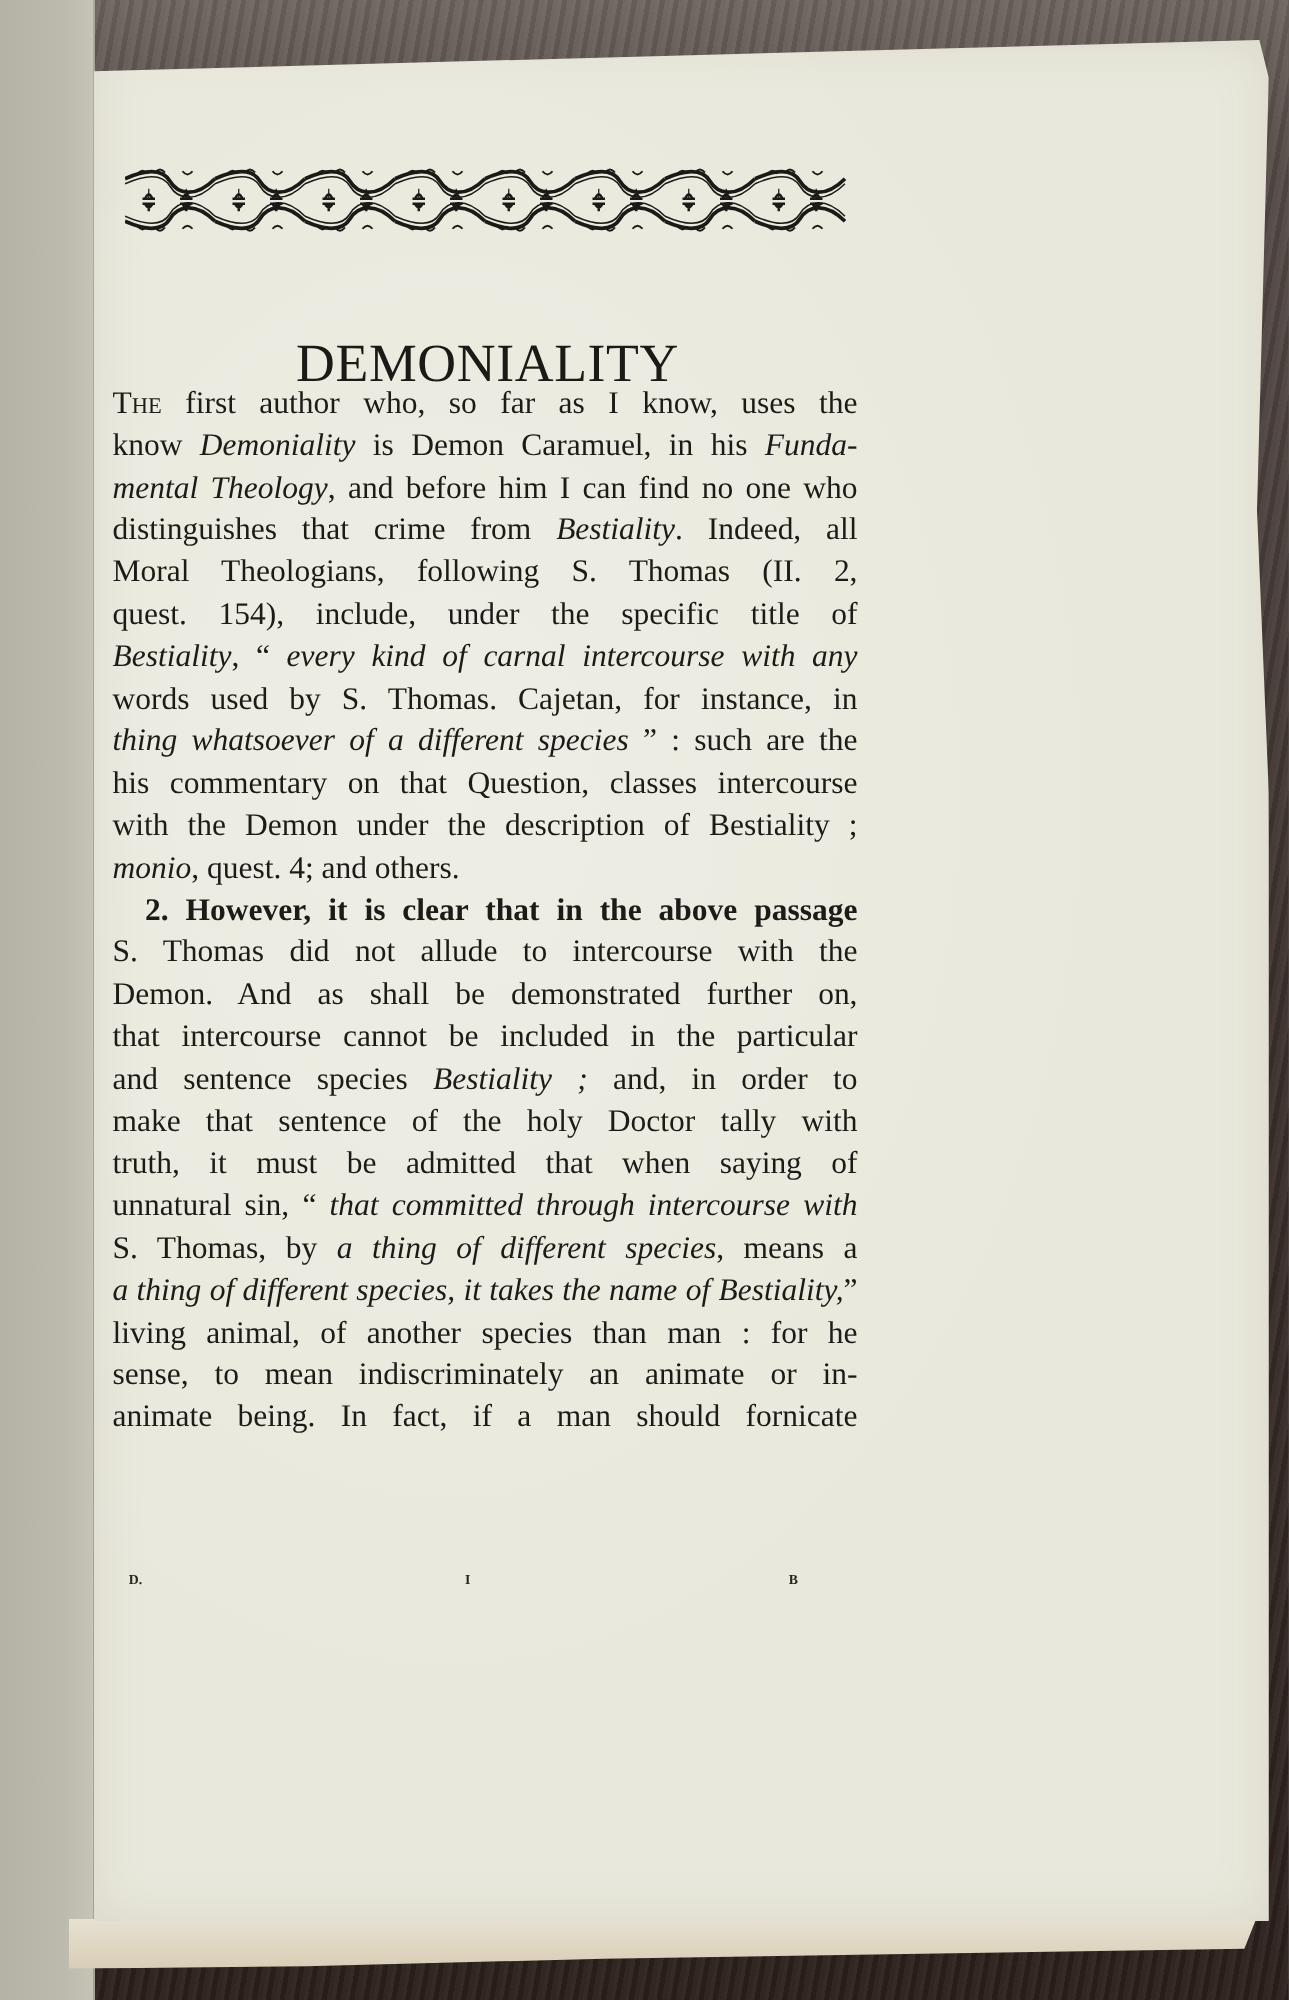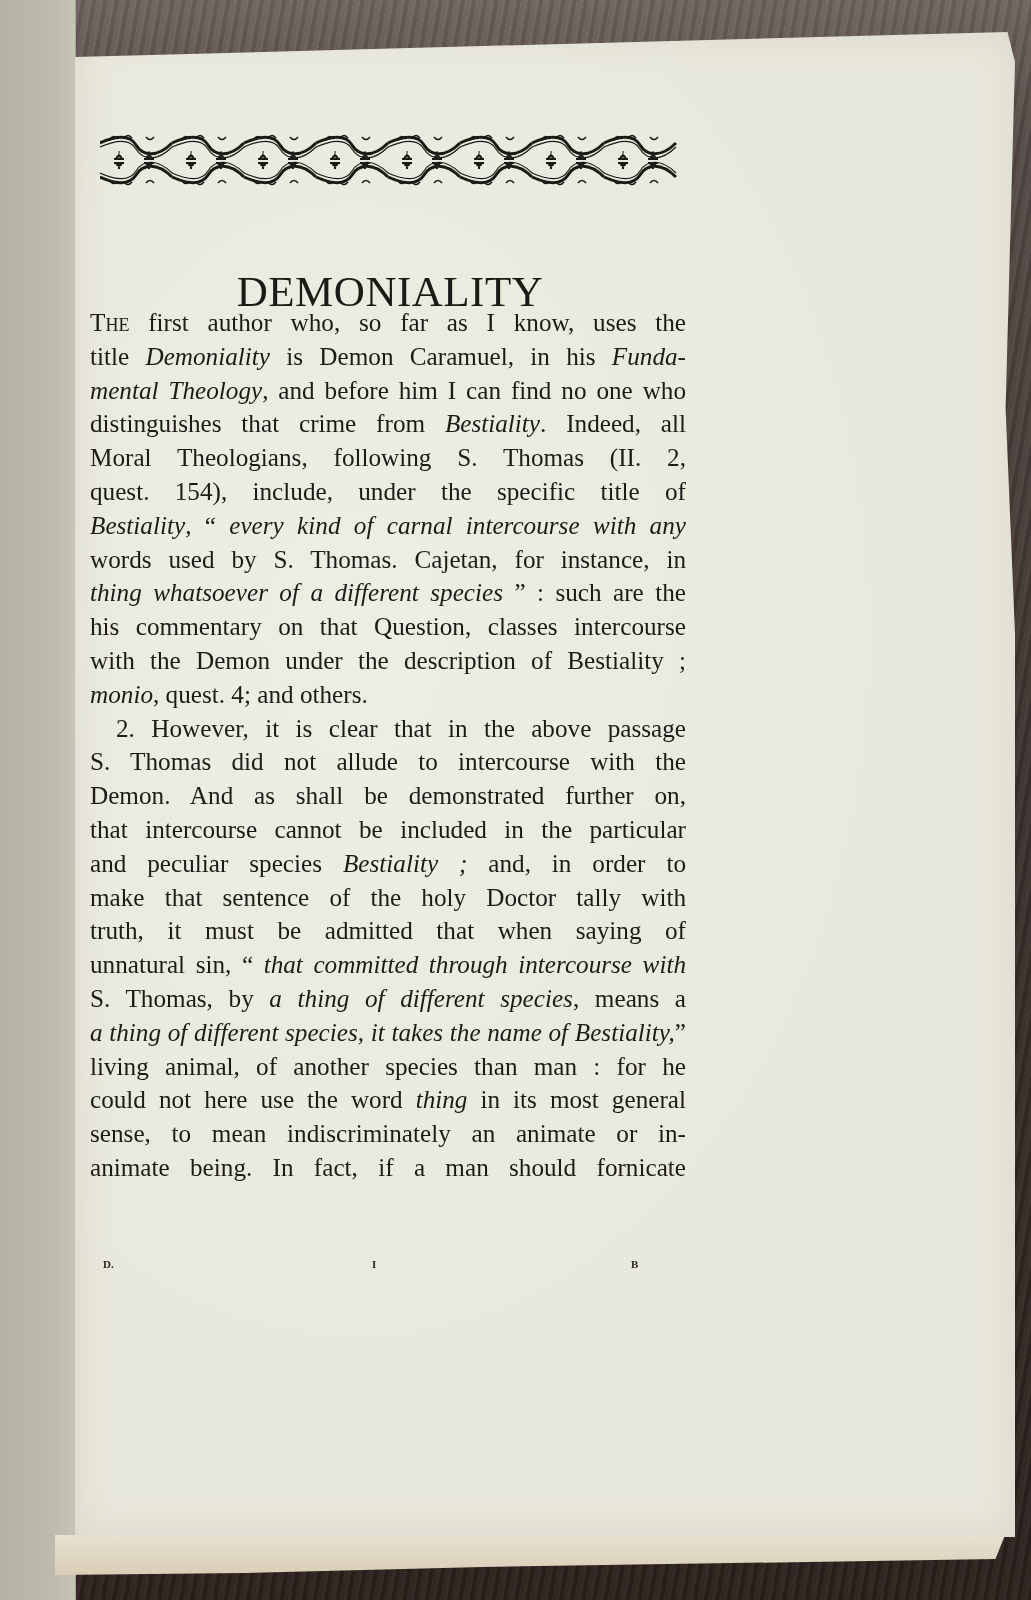--- a/index.html
+++ b/index.html
@@ -50,21 +50,21 @@
   .body-text {
     position: absolute; left: 90px; top: 306px; width: 596px;
     font-size: 25.2px; line-height: 33.8px; color: #1d1b18;
     text-align: justify;
   }
   .line {
     display: block; white-space: nowrap;
     text-align-last: justify; text-align: justify;
   }
   .line.last { text-align-last: left; font-family: Liberation Serif, serif; }
-  .line.indent { text-indent: 26px; }
+  .line.indent { text-indent: 26px; font-weight: bold; }
   .sc { font-variant: small-caps; font-size: 1em; }
   em, .it { font-style: italic; }
   .signature {
     position: absolute; top: 1258px; left: 103px; width: 545px;
     font-size: 11px; font-weight: bold; color: #2a2622;
   }
   .sig-left  { position: absolute; left: 0; }
   .sig-mid   { position: absolute; left: 269px; }
   .sig-right { position: absolute; left: 528px; }
 </style>
@@ -102,43 +102,42 @@
   <use href="#motif" x="288"></use>
   <use href="#motif" x="360"></use>
   <use href="#motif" x="432"></use>
   <use href="#motif" x="504"></use>
 </svg>
 
 <h1 class="title">DEMONIALITY</h1>
 
 <div class="body-text" id="body-text">
     <span class="line"><span class="sc">The</span><span> first author who, so far as I know, uses the</span></span>
-    <span class="line"><span>title </span><span class="it">Demoniality</span><span> is Demon Caramuel, in his </span><span class="it">Funda-</span></span>
+    <span class="line"><span>know </span><span class="it">Demoniality</span><span> is Demon Caramuel, in his </span><span class="it">Funda-</span></span>
     <span class="line"><span class="it">mental Theology</span><span>, and before him I can find no one who</span></span>
     <span class="line"><span>distinguishes that crime from </span><span class="it">Bestiality</span><span>.  Indeed, all</span></span>
     <span class="line"><span>Moral Theologians, following S. Thomas (II. 2,</span></span>
     <span class="line"><span>quest. 154), include, under the specific title of</span></span>
     <span class="line"><span class="it">Bestiality</span><span>, “ </span><span class="it">every kind of carnal intercourse with any</span></span>
     <span class="line"><span>words used by S. Thomas.  Cajetan, for instance, in</span></span>
     <span class="line"><span class="it">thing whatsoever of a different species</span><span> ” :  such are the</span></span>
     <span class="line"><span>his commentary on that Question, classes intercourse</span></span>
     <span class="line"><span>with the Demon under the description of Bestiality ;</span></span>
     <span class="line last"><span class="it">monio</span><span>, quest. 4; and others.</span></span>
     <span class="line indent"><span>2. However, it is clear that in the above passage</span></span>
     <span class="line"><span>S. Thomas did not allude to intercourse with the</span></span>
     <span class="line"><span>Demon.  And as shall be demonstrated further on,</span></span>
     <span class="line"><span>that intercourse cannot be included in the particular</span></span>
-    <span class="line"><span>and peculiar species </span><span class="it">Bestiality ;</span><span>  and, in order to</span></span>
+    <span class="line"><span>and sentence species </span><span class="it">Bestiality ;</span><span>  and, in order to</span></span>
     <span class="line"><span>make that sentence of the holy Doctor tally with</span></span>
     <span class="line"><span>truth, it must be admitted that when saying of</span></span>
     <span class="line"><span>unnatural sin, “ </span><span class="it">that committed through intercourse with</span></span>
     <span class="line"><span>S. Thomas, by </span><span class="it">a thing of different species</span><span>, means a</span></span>
     <span class="line"><span class="it">a thing of different species, it takes the name of Bestiality,</span><span>”</span></span>
     <span class="line"><span>living animal, of another species than man :  for he</span></span>
-    <span class="line"><span>could not here use the word </span><span class="it">thing</span><span> in its most general</span></span>
     <span class="line"><span>sense, to mean indiscriminately an animate or in-</span></span>
     <span class="line"><span>animate being.  In fact, if a man should fornicate</span></span>
   </div>
 
 <div class="signature">
   <span class="sig-left">D.</span>
   <span class="sig-mid">I</span>
   <span class="sig-right">B</span>
 </div>
 

